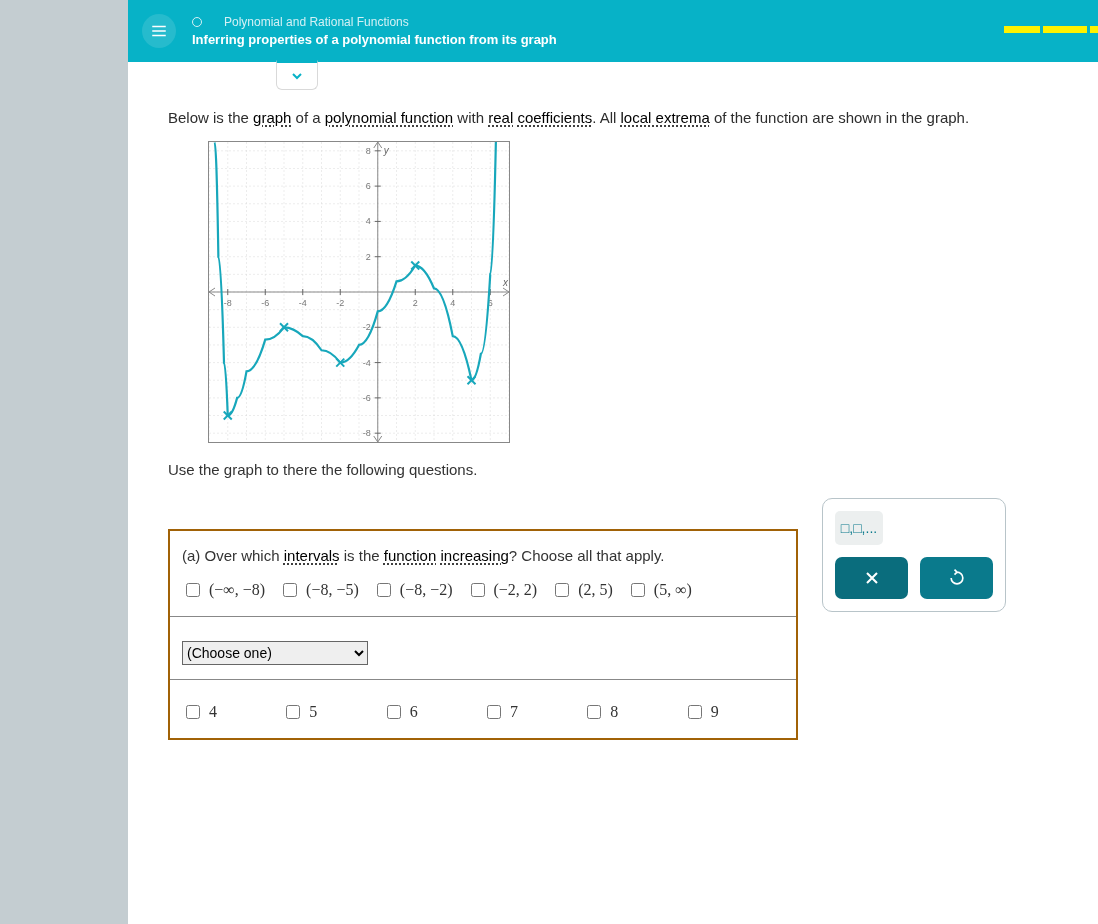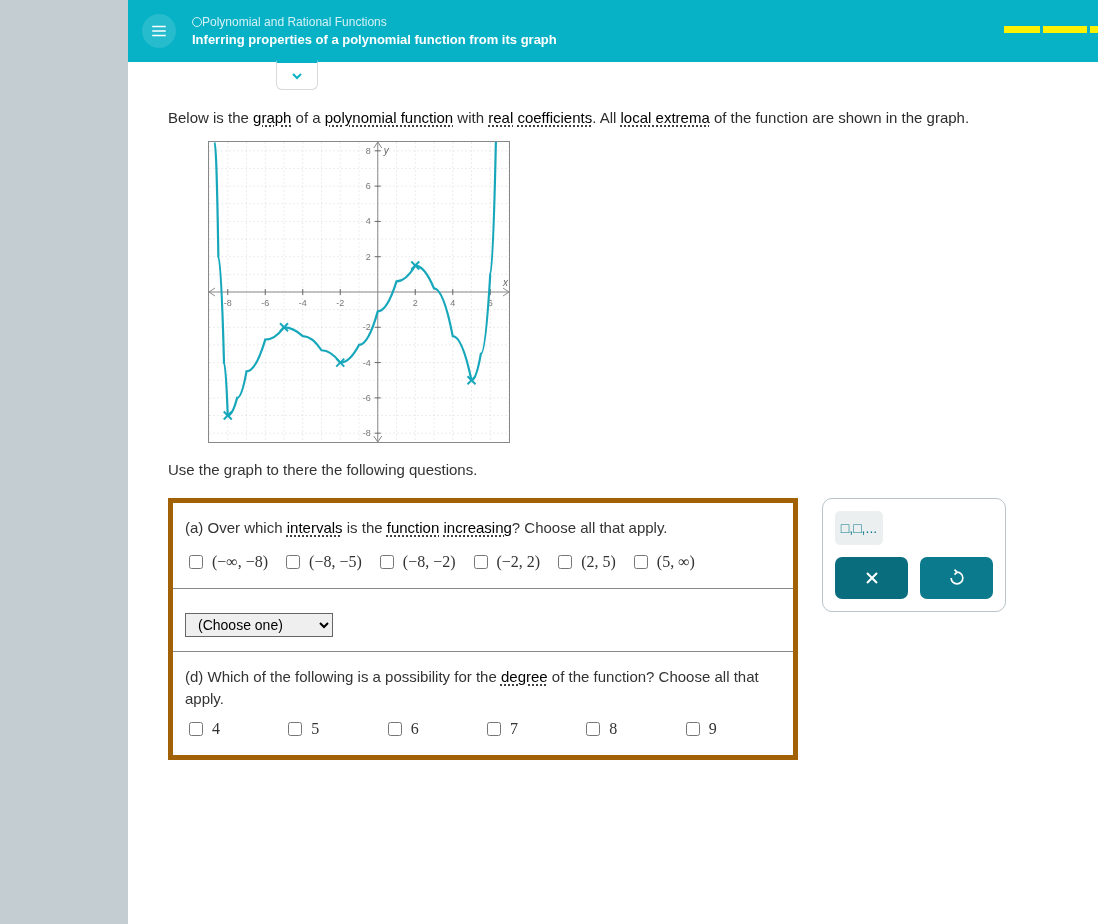--- a/index.html
+++ b/index.html
@@ -43,21 +43,21 @@
     cursor: pointer;
     margin-right: 16px;
   }
   .menu-btn svg { width: 18px; height: 18px; }
   .header-text { display: flex; flex-direction: column; }
   .breadcrumb {
     font-size: 12px;
     color: #d3f1f5;
     display: flex;
     align-items: center;
-    gap: 0;
+    gap: 22px;
     margin-bottom: 3px;
   }
   .breadcrumb .circ {
     width: 10px; height: 10px; border: 1.5px solid #d3f1f5; border-radius: 50%;
   }
   .page-title {
     font-size: 13px;
     font-weight: 600;
     color: #fff;
   }
@@ -107,22 +107,23 @@
   .graph-box {
     width: 302px;
     height: 302px;
     border: 1px solid #888;
     background: #fff;
     margin: 12px 0 12px 40px;
     position: relative;
   }
   .answers-row { display: flex; gap: 24px; align-items: flex-start; }
   .questions {
-    border: 5px solid #a16207;
+    border: 2px solid #a16207;
     width: 630px;
+    margin-top: 31px;
   }
   .q {
     border-bottom: 1px solid #888;
     padding: 14px 12px;
     font-size: 15px;
     line-height: 1.5;
   }
   .q:last-child { border-bottom: none; }
   .checks { display:flex; flex-wrap:wrap; gap: 12px 14px; margin-top:10px; align-items:center;}
   .chk { display:flex; align-items:center; gap:6px; }
@@ -132,22 +133,22 @@
   .answer-input {
     width: 20px;
     height: 28px;
     background: #ffe9a8;
     border: 1px solid #0a7a8c;
     margin-top: 8px;
   }
   select.choose {
     margin-top: 10px;
     font-size: 14px;
-    padding: 2px 8px;
-    width: 148px;
+    padding: 2px 0;
+    width: 186px;
     border: 1px solid #666;
     background: #efefef;
   }
   .toolbox {
     border: 1px solid #b8c4c9;
     border-radius: 10px;
     padding: 12px;
     width: 184px;
     background: #fff;
     display: flex;
@@ -339,23 +340,20 @@
           </div>
 
 
           <div class="q">
             <select class="choose">
               <option>(Choose one)</option>
             </select>
           </div>
 
           <div class="q">
-            <div>
-              <span>(d) Which of the following is a possibility for the </span><span class="klink">degree</span><span> of the function? Choose all that apply.</span>
-            </div>
             <div class="d-checks" id="d-opts">
                 <label class="chk">
                   <input type="checkbox" style="">
                   <span class="math">4</span>
                 </label>
                 <label class="chk">
                   <input type="checkbox" style="">
                   <span class="math">5</span>
                 </label>
                 <label class="chk">

